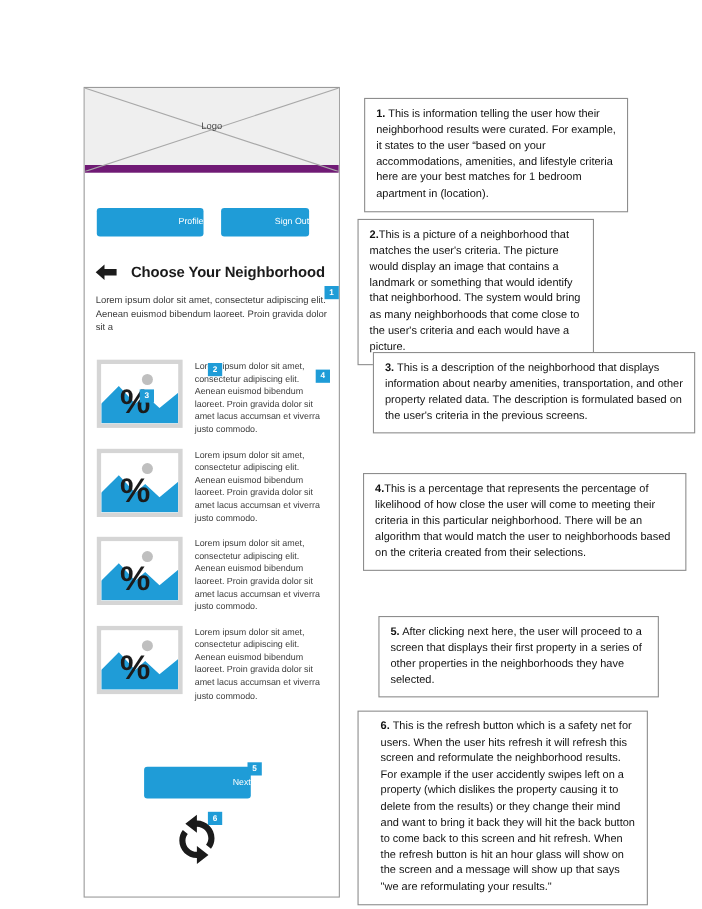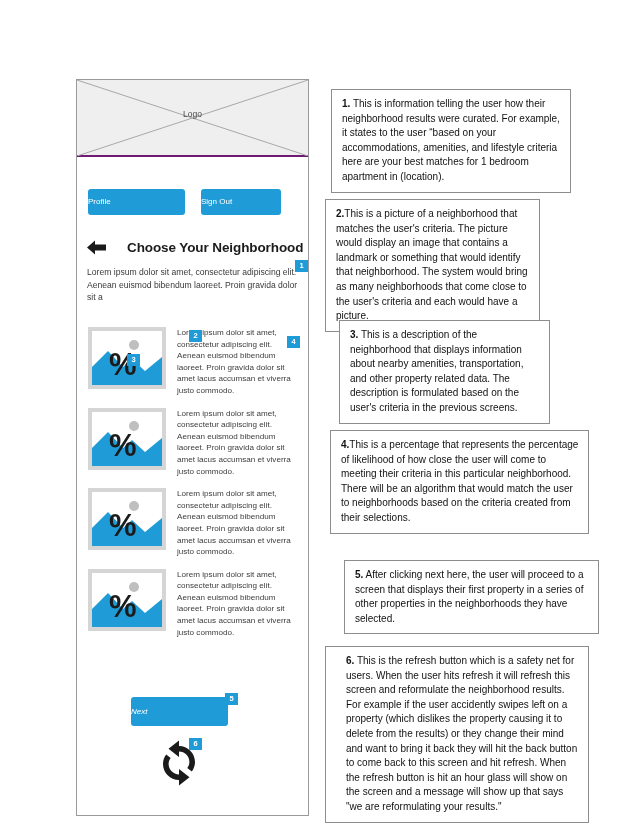--- a/index.html
+++ b/index.html
@@ -23,46 +23,46 @@
   }
   #phone-clip {
     position: absolute; left:0; top:0; width:231px; height:735px;
     overflow: hidden;
   }
 
   .logo-box {
     position: absolute; left: 0px; top: 0px;
     width: 231px; height: 77px;
     background: #efefef;
-    border-bottom: 2px solid #701a75;
+    border-bottom: 7px solid #701a75;
   }
   .logo-box svg { position:absolute; left:0; top:0; }
   .logo-label {
     position: absolute; left: 0; top: 29px; width: 231px;
     text-align: center;
     font-size: 8.5px; color: #4a4a4a;
     font-family: "Liberation Sans", sans-serif;
   }
 
   .btn-blue {
     position: absolute;
     background: #1f9cd7;
     border-radius: 3px;
     color: #ffffff;
     font-size: 8px;
-    text-align: left;
+    text-align: right;
     line-height: 26px;
     height: 26px;
   }
   #btn-profile { left: 11px; top: 109px; width: 97px; }
   #btn-signout { left: 124px; top: 109px; width: 80px; }
 
   .page-title-row {
     position: absolute; left: 9px; top: 159px;
-    display: flex; align-items: center; gap: 20px;
+    display: flex; align-items: center; gap: 12px;
   }
   .back-arrow { width: 21px; height: 17px; }
   .page-title {
     font-size: 13.5px; font-weight: bold; color: #1b1b1b;
     font-family: "Liberation Sans", sans-serif;
     letter-spacing: -0.1px;
   }
 
   .intro-text {
     position: absolute; left: 10px; top: 186px; width: 212px;
@@ -88,21 +88,20 @@
   .thumb svg { display:block; }
   .nb-text {
     margin-left: 11px;
     font-size: 8.1px; line-height: 11.6px; color: #3c3c3c;
     width: 122px;
   }
 
   #btn-next {
     position: absolute; left: 54px; top: 617px; width: 97px; height: 29px;
     line-height: 29px;
-    font-style: italic;
   }
   .refresh-wrap { position: absolute; left: 79px; top: 660px; width: 46px; height: 46px; }
 
   
   .badge {
     position: absolute;
     width: 13px; height: 12px;
     background: #1f9cd7;
     color: #fff;
     font-size: 7.5px;
@@ -126,22 +125,22 @@
     background: #ffffff;
     color: #111;
     font-size: 10px;
     line-height: 14.6px;
     padding: 7px 9px 7px 10px;
     font-family: "Liberation Sans", sans-serif;
   }
   .note b { font-weight: bold; }
   #note1 { left: 331px; top: 89px;  width: 240px; }
   #note2 { left: 325px; top: 199px; width: 215px; }
-  #note3 { left: 339px; top: 320px; width: 211px; }
-  #note4 { left: 330px; top: 430px; width: 259px; }
+  #note3 { left: 339px; top: 320px; width: 293px; }
+  #note4 { left: 330px; top: 430px; width: 294px; }
   #note5 { left: 328px; top: 560px; width: 255px; margin-left: 16px; }
   #note6 { left: 325px; top: 646px; width: 264px; padding-left: 20px; }
 </style>
 </head>
 <body>
 
 <div id="page">
 
   <div id="phone">
     <div id="phone-clip">

